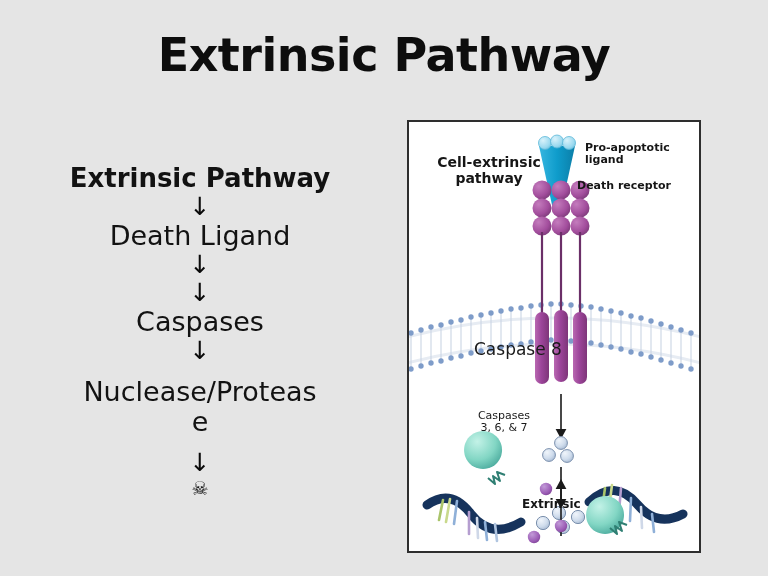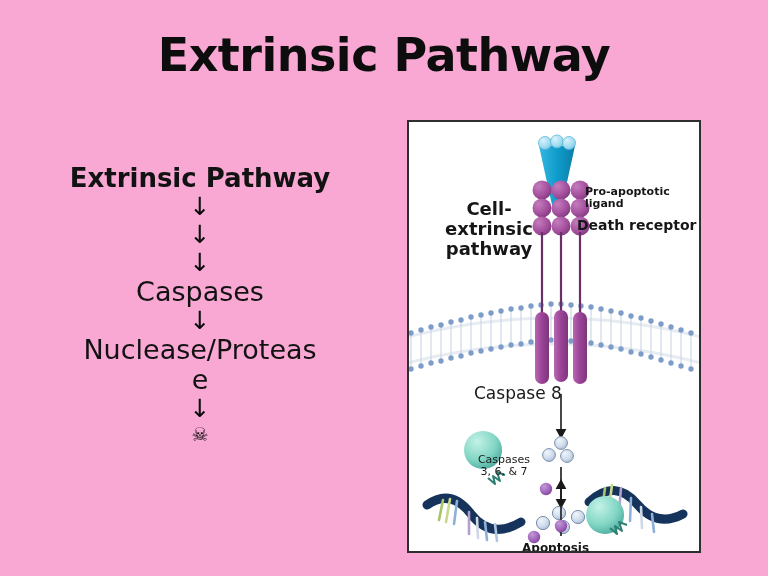--- a/index.html
+++ b/index.html
@@ -11,21 +11,21 @@
     width: 768px;
     height: 576px;
     overflow: hidden;
     font-family: "DejaVu Sans", sans-serif;
     color: #111111;
   }
   #slide {
     position: relative;
     width: 768px;
     height: 576px;
-    background: #f9a8d4;
+    background: #e5e5e5;
   }
 
   
   .slide-title {
     position: absolute;
     left: 0;
     top: 28px;
     width: 768px;
     text-align: center;
     font-size: 46px;
@@ -49,21 +49,21 @@
     color: #121212;
     font-family: "DejaVu Sans", sans-serif;
     white-space: normal;
   }
   .pw-step.is-bold {
     font-weight: bold;
     font-size: 26px;
   }
   .pw-step.wrap-step {
     width: 243px;
-    margin: 0 auto;
+    margin: 12px auto;
     word-break: break-all;
   }
   .pw-arrow {
     font-size: 25px;
     line-height: 28px;
     color: #0a0a0a;
     font-family: "DejaVu Sans", sans-serif;
   }
   .pw-skull {
     font-size: 19px;
@@ -93,38 +93,37 @@
     left: 0;
     top: 0;
   }
   .fig-label {
     position: absolute;
     font-family: "DejaVu Sans", sans-serif;
     font-weight: bold;
     color: #161616;
     line-height: 1.12;
     white-space: pre-line;
-    margin-top: 44px;
   }
   .lbl-cell-extrinsic {
     left: 14px;
     top: 33px;
     width: 132px;
     text-align: center;
-    font-size: 18px;
+    font-size: 14px;
   }
   .lbl-ligand {
     left: 176px;
     top: 20px;
     font-size: 11px;
   }
   .lbl-receptor {
     left: 168px;
-    top: 52px;
-    font-size: 14px;
+    top: 58px;
+    font-size: 11px;
   }
   .lbl-caspase8 {
     left: 65px;
     top: 218px;
     font-size: 17px;
     font-weight: normal;
     color: #1a1a1a;
   }
   .lbl-caspases367 {
     left: 64px;
@@ -147,20 +146,21 @@
 <div id="slide">
 
   <div class="slide-title">Extrinsic Pathway</div>
 
   <div class="pathway-column">
 
     <div class="pw-step is-bold">Extrinsic Pathway</div>
 
     <div class="pw-arrow">↓</div>
 
+    <div class="pw-step">Death Ligand</div>
 
     <div class="pw-arrow">↓</div>
 
 
     <div class="pw-arrow">↓</div>
 
     <div class="pw-step">Caspases</div>
 
     <div class="pw-arrow">↓</div>
 
@@ -501,18 +501,18 @@
 
       <div class="fig-label lbl-ligand">Pro-apoptotic ligand</div>
 
       <div class="fig-label lbl-receptor">Death receptor</div>
 
       <div class="fig-label lbl-caspase8">Caspase 8</div>
 
       <div class="fig-label lbl-caspases367">Caspases
 3, 6, &amp; 7</div>
 
-      <div class="fig-label lbl-apoptosis">Apoptosis</div>
+      <div class="fig-label lbl-apoptosis">Extrinsic</div>
 
     </div>
   </div>
 
 </div>
 
 </body></html>

